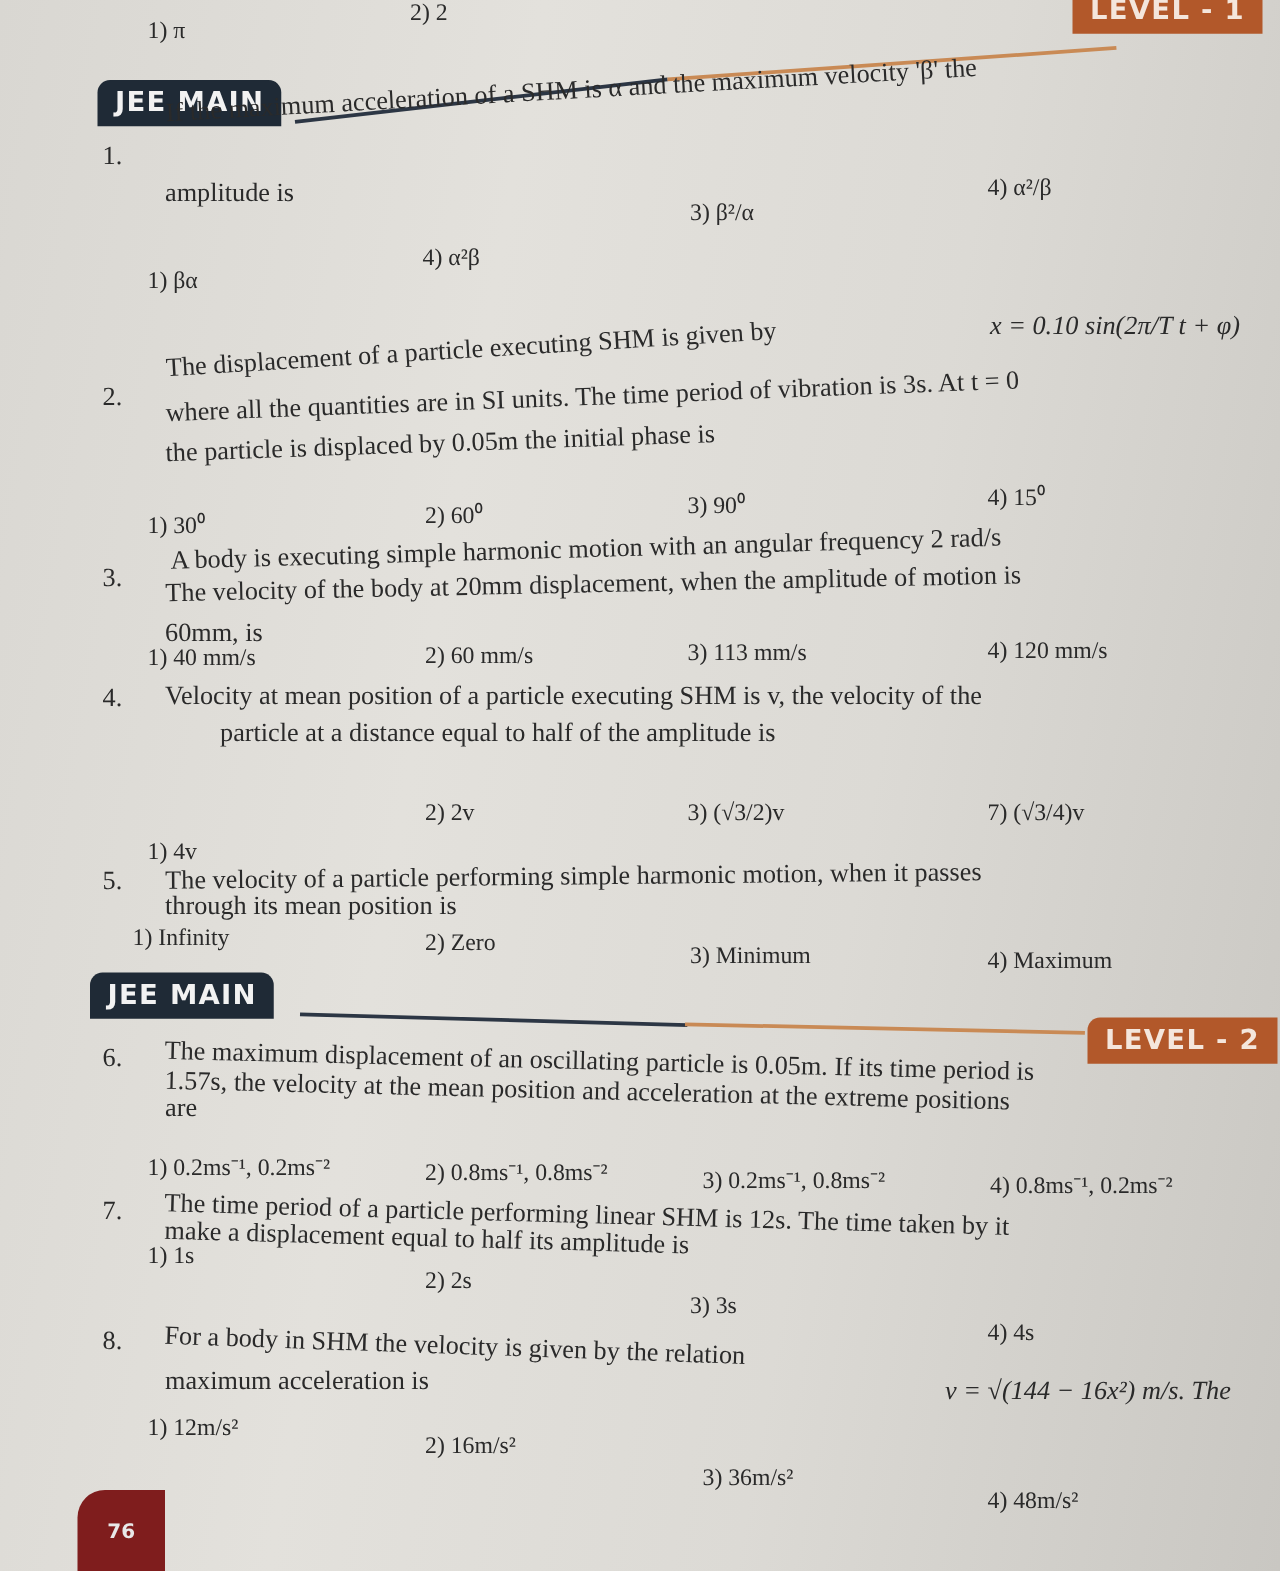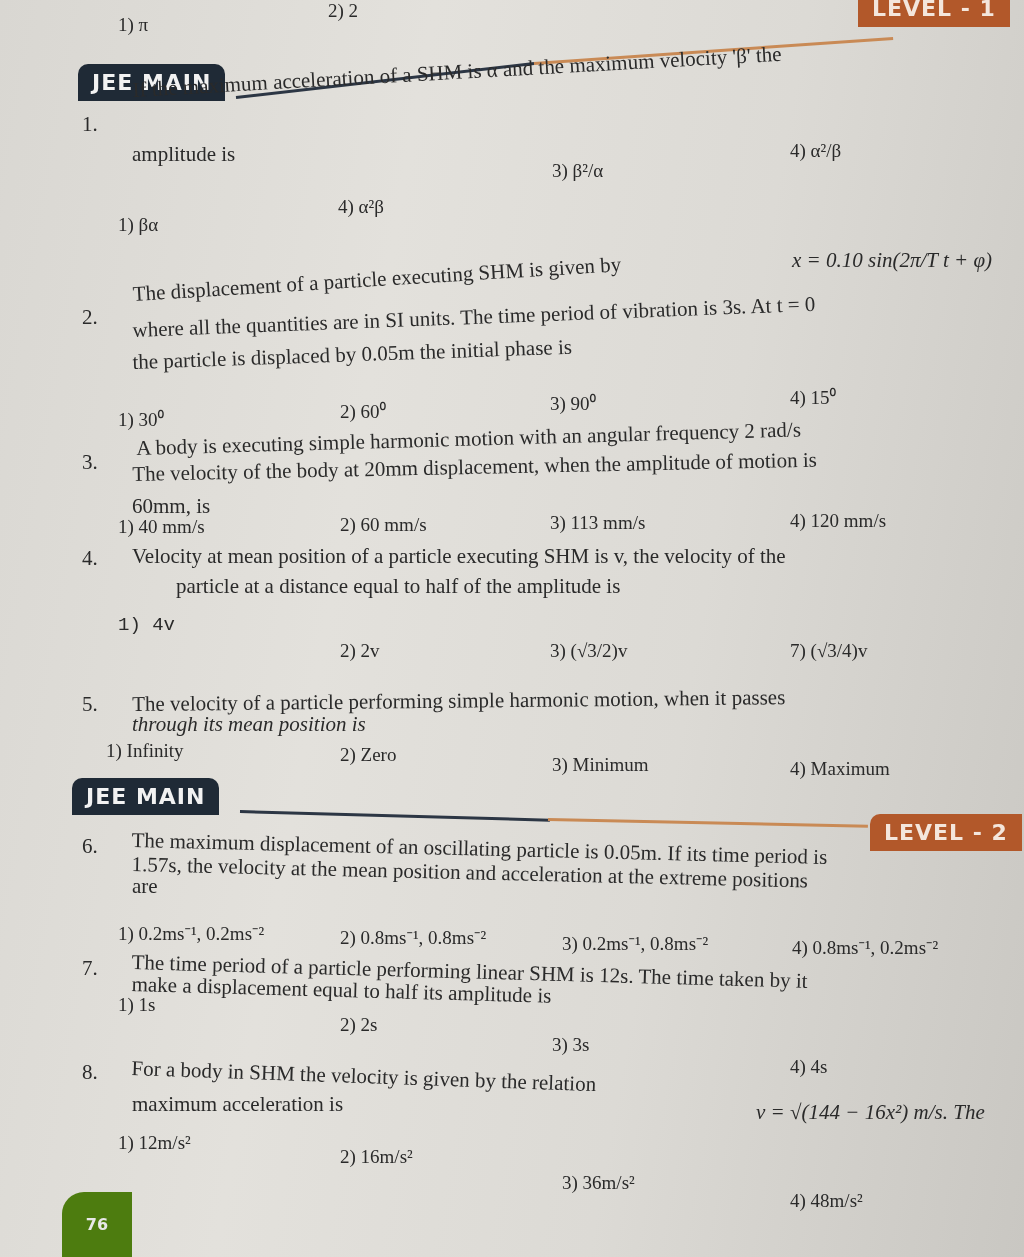--- a/index.html
+++ b/index.html
@@ -19,21 +19,21 @@
   .level {
     position:absolute; background:#b2582a; color:#f4e6dc;
     font-family:"DejaVu Sans", sans-serif; font-weight:bold; font-size:22px;
     padding:6px 14px; border-radius:10px 0 0 0; letter-spacing:1px;
   }
   .rule { position:absolute; height:3px; transform-origin:left center; }
   .rule.dark { background:#2c3644; }
   .rule.orange { background:#c98a55; }
   .pageno {
     position:absolute; left:62px; top:1192px; width:70px; height:65px;
-    background:#4d7c0f; color:#e8e8e8; border-radius:22px 0 0 0;
+    background:#7f1d1d; color:#e8e8e8; border-radius:22px 0 0 0;
     font-family:"DejaVu Sans", sans-serif; font-size:16px; font-weight:bold;
     display:flex; align-items:center; justify-content:center;
   }
 </style>
 </head>
 <body>
 
 <div class="abs opt" style="left:118px;top:14px;">1) π</div>
 <div class="abs opt" style="left:328px;top:0px;">2) 2</div>
 <div class="level" style="left:858px;top:-10px;">LEVEL - 1</div>
@@ -72,30 +72,30 @@
   <div class="abs opt" style="left:118px;top:516px;">1) 40 mm/s</div>
   <div class="abs opt" style="left:340px;top:514px;">2) 60 mm/s</div>
   <div class="abs opt" style="left:550px;top:512px;">3) 113 mm/s</div>
   <div class="abs opt" style="left:790px;top:510px;">4) 120 mm/s</div>
 </div>
 
 <div>
   <div class="abs q" style="left:82px;top:546px;">4.</div>
   <div class="abs q" style="left:132px;top:544px;">Velocity at mean position of a particle executing SHM is v, the velocity of the</div>
   <div class="abs q" style="left:132px;top:574px;margin-left:44px;">particle at a distance equal to half of the amplitude is</div>
-  <div class="abs opt" style="left:118px;top:614px;font-family:Liberation Mono, monospace;">1) 4v</div>
+  <div class="abs opt" style="left:118px;top:671px;">1) 4v</div>
   <div class="abs opt" style="left:340px;top:640px;">2) 2v</div>
   <div class="abs opt" style="left:550px;top:640px;">3) (√3/2)v</div>
   <div class="abs opt" style="left:790px;top:640px;">7) (√3/4)v</div>
 </div>
 
 <div>
   <div class="abs q" style="left:82px;top:692px;">5.</div>
   <div class="abs q" style="left:132px;top:692px;transform:rotate(-0.6deg);transform-origin:left top;">The velocity of a particle performing simple harmonic motion, when it passes</div>
-  <div class="abs q" style="left:132px;top:712px;font-style:italic;">through its mean position is</div>
+  <div class="abs q" style="left:132px;top:712px;">through its mean position is</div>
   <div class="abs opt" style="left:106px;top:740px;">1) Infinity</div>
   <div class="abs opt" style="left:340px;top:744px;">2) Zero</div>
   <div class="abs opt" style="left:552px;top:754px;">3) Minimum</div>
   <div class="abs opt" style="left:790px;top:758px;">4) Maximum</div>
 </div>
 
 <div class="badge" style="left:72px;top:778px;">JEE MAIN</div>
 <div class="rule dark" style="left:240px;top:810px;width:310px;transform:rotate(1.6deg);"></div>
 <div class="rule orange" style="left:548px;top:818px;width:320px;transform:rotate(1.2deg);"></div>
 <div class="level" style="left:870px;top:814px;">LEVEL - 2</div>

